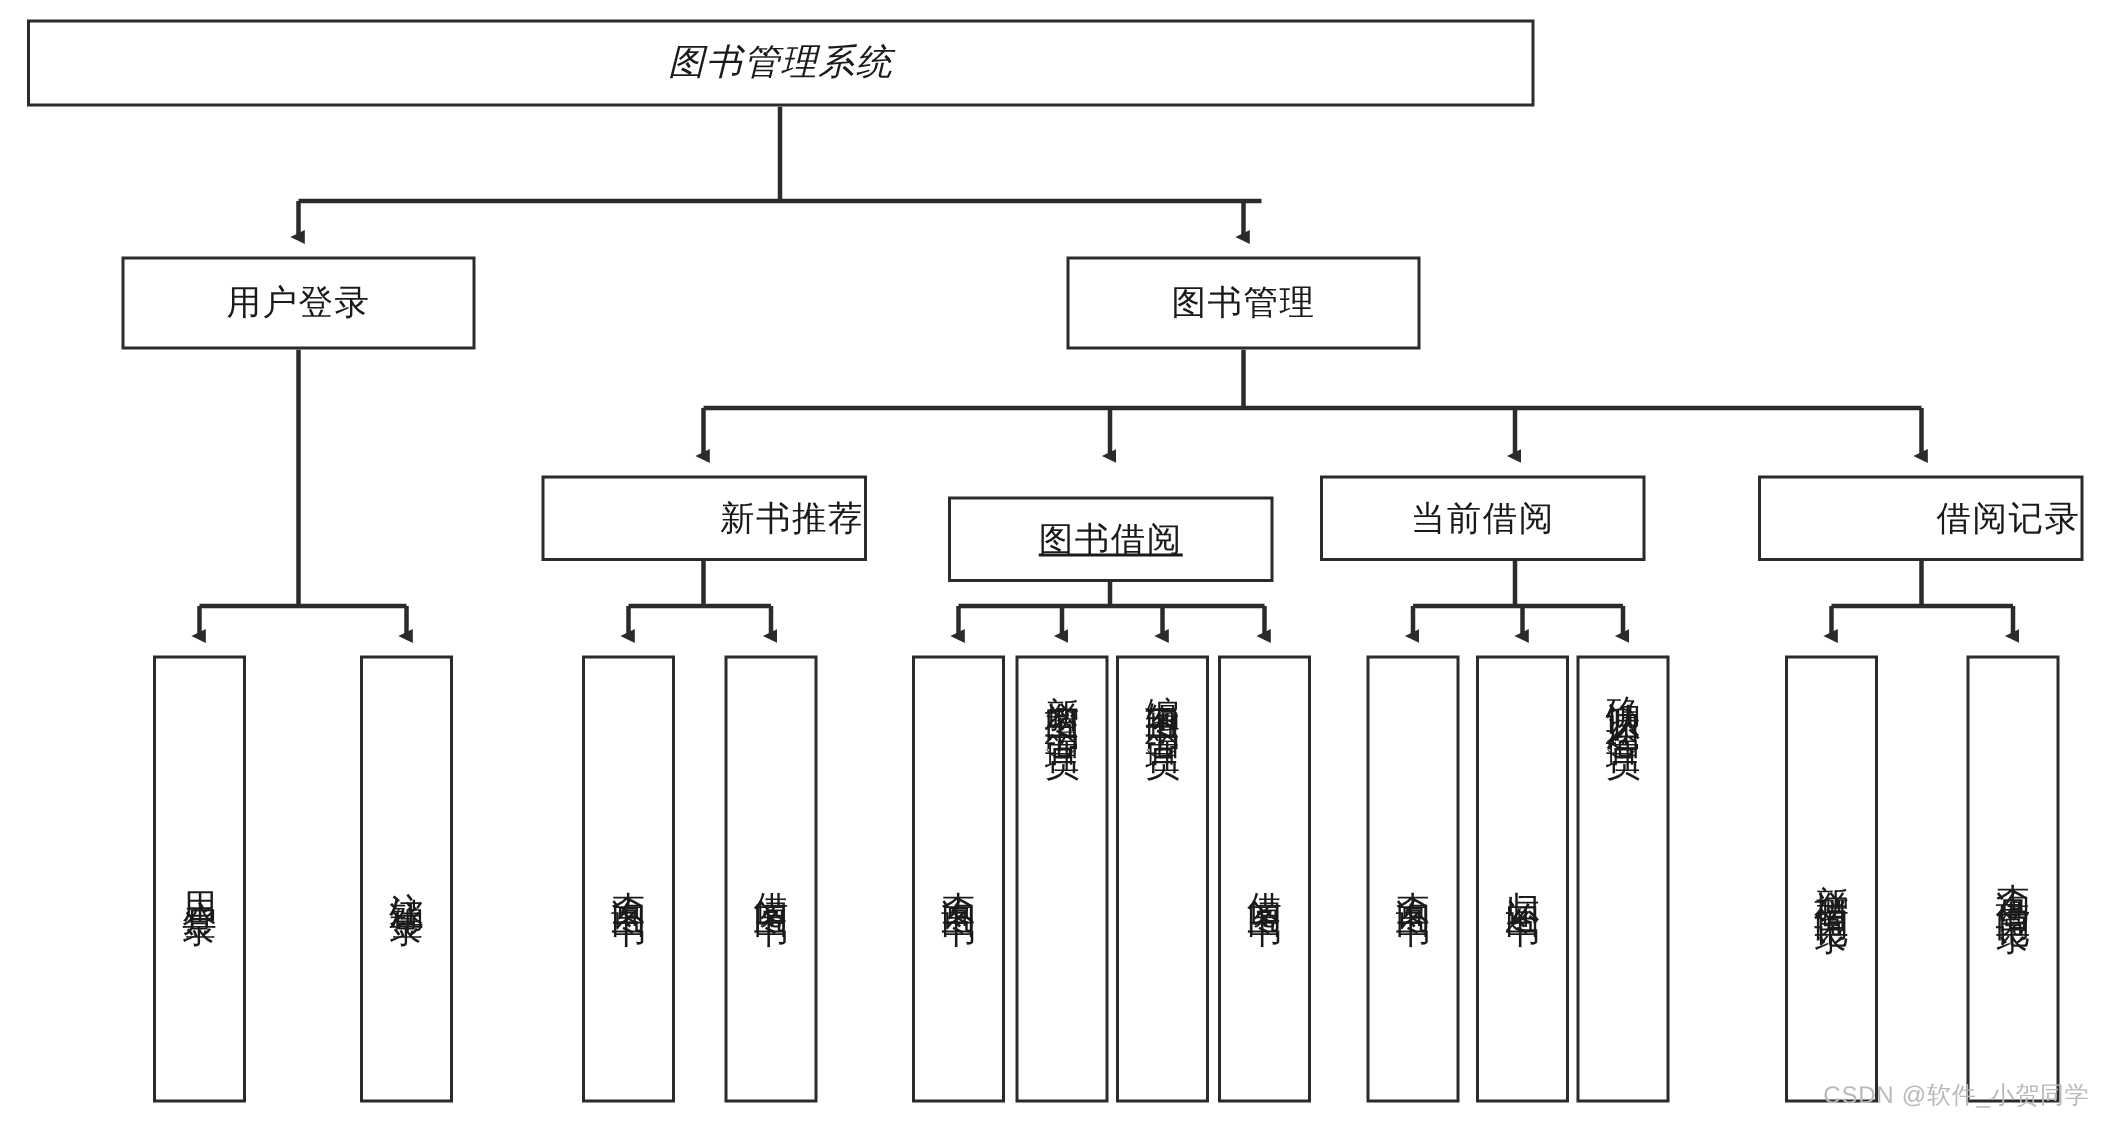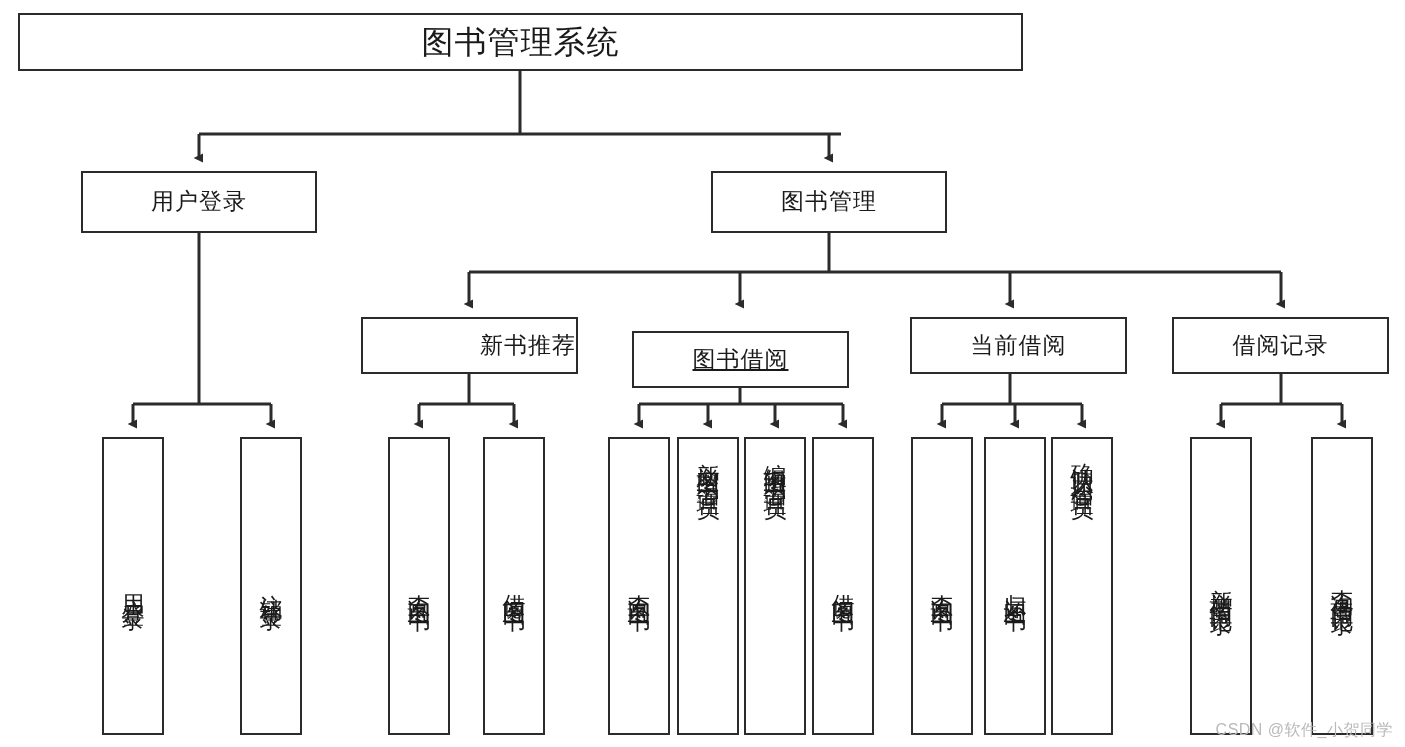--- a/index.html
+++ b/index.html
@@ -28,21 +28,22 @@
     justify-content: center;
     color: #1a1a1a;
   }
   .node-h {
     font-size: 23px;
     line-height: 1.2;
     letter-spacing: 1px;
     white-space: nowrap;
   }
   .node-root {
-    font-size: 32px;
+    font-size: 24px;
+    font-style: italic;
   }
   
   .node-v {
     align-items: flex-start;
     justify-content: center;
     padding-top: 6px;
   }
   .node-v .vtext {
     writing-mode: vertical-rl;
     text-orientation: upright;
@@ -141,24 +142,24 @@
   <div class="node node-h" style="left:711px; top:171px; width:236px; height:62px;">
     <span>图书管理</span>
   </div>
 
   <div class="node node-h" style="left:361px; top:317px; width:217px; height:57px;justify-content:flex-end;">
     <span>新书推荐</span>
   </div>
   <div class="node node-h" style="left:632px; top:331px; width:217px; height:57px;text-decoration:underline;">
     <span>图书借阅</span>
   </div>
-  <div class="node node-h" style="left:910px; top:317px; width:217px; height:57px;align-items:center;">
+  <div class="node node-h" style="left:880px; top:317px; width:217px; height:57px;align-items:center;">
     <span>当前借阅</span>
   </div>
-  <div class="node node-h" style="left:1172px; top:317px; width:217px; height:57px;">
+  <div class="node node-h" style="left:1172px; top:317px; width:217px; height:57px;justify-content:flex-end;">
     <span>借阅记录</span>
   </div>
 
   <div class="node node-v vcenter" style="left:102px; top:437px; width:62px; height:298px;">
     <span class="vtext">用户登录</span>
   </div>
   <div class="node node-v vcenter" style="left:240px; top:437px; width:62px; height:298px;">
     <span class="vtext">注销登录</span>
   </div>
 

